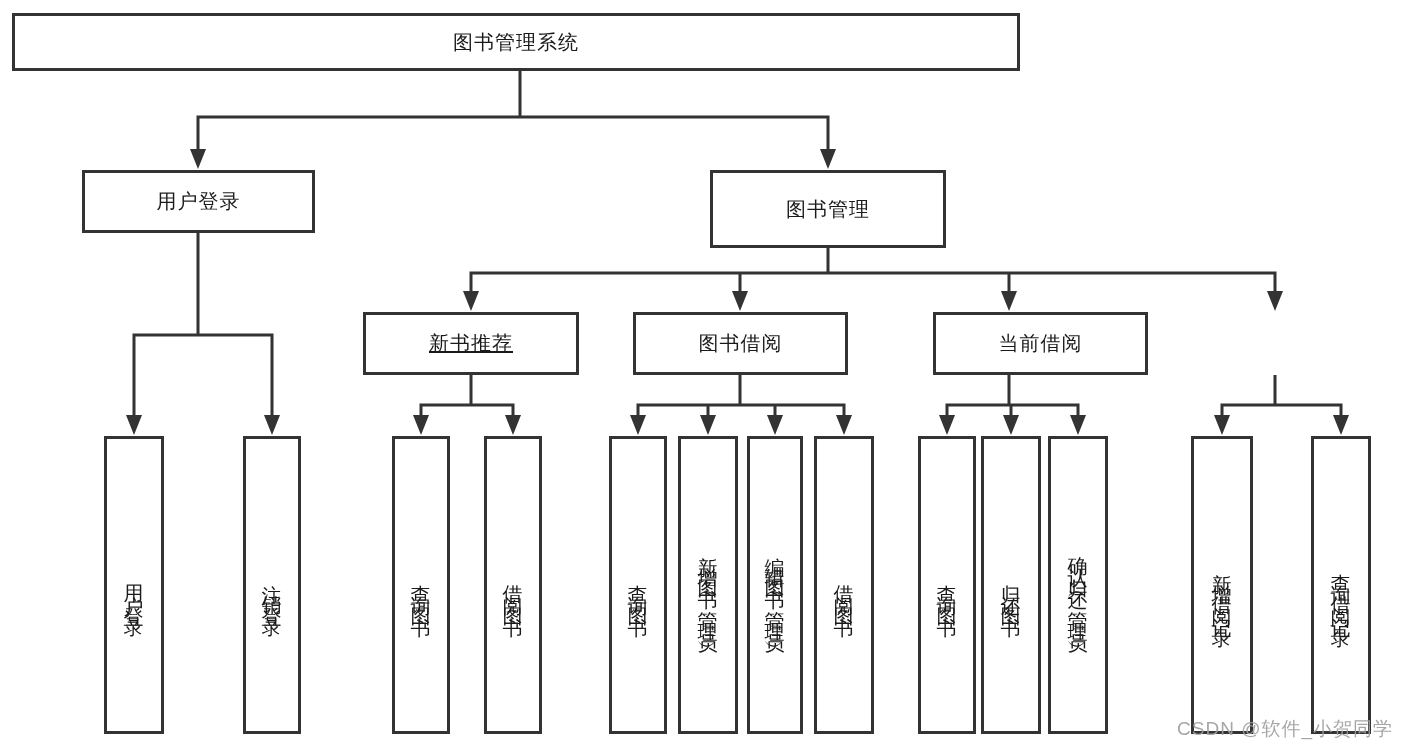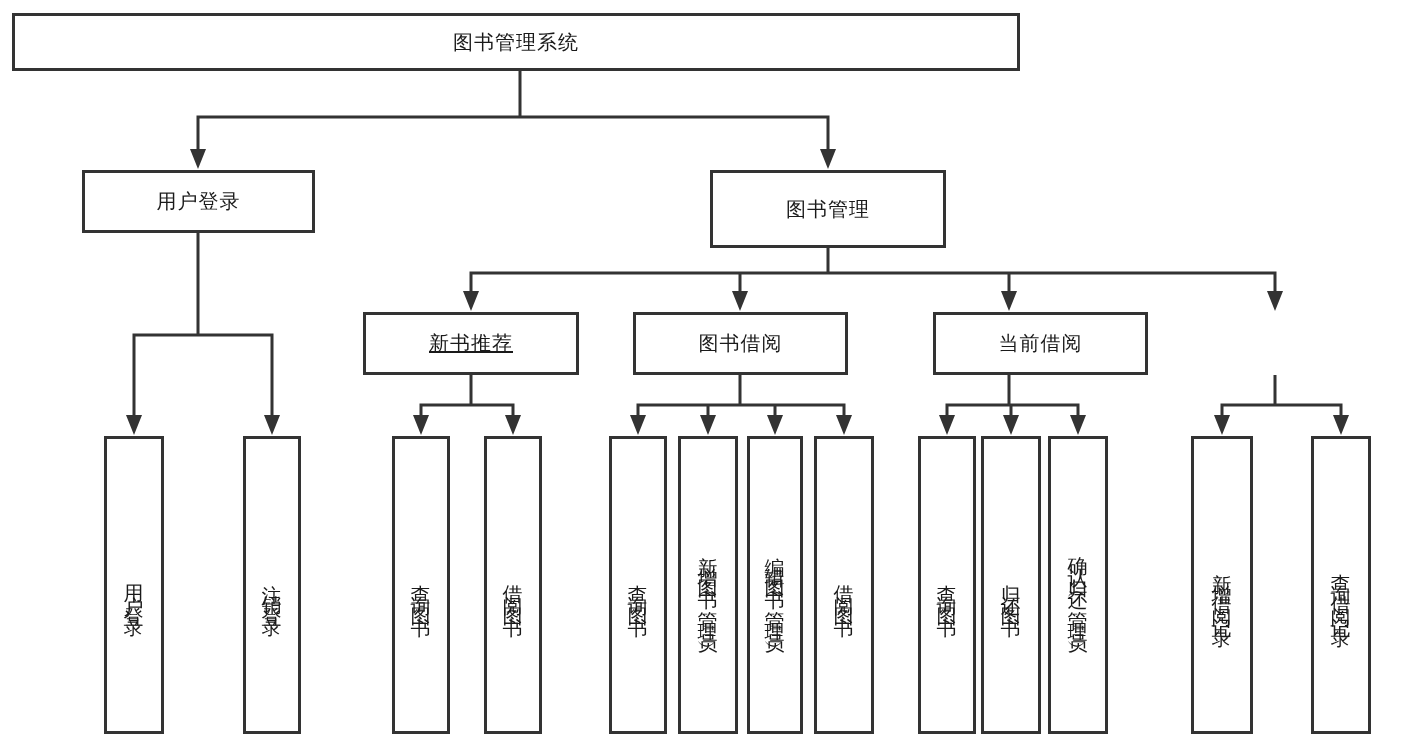--- a/index.html
+++ b/index.html
@@ -159,13 +159,14 @@
   <div class="node v leaf" id="n-l11">
       <span>确认归还（管理员）</span>
     </div>
   <div class="node v leaf" id="n-l12">
       <span>新增借阅记录</span>
     </div>
   <div class="node v leaf" id="n-l13">
       <span>查询借阅记录</span>
     </div>
 
+  <div class="watermark">CSDN @软件_小贺同学</div>
 </div>
 
 </body></html>

